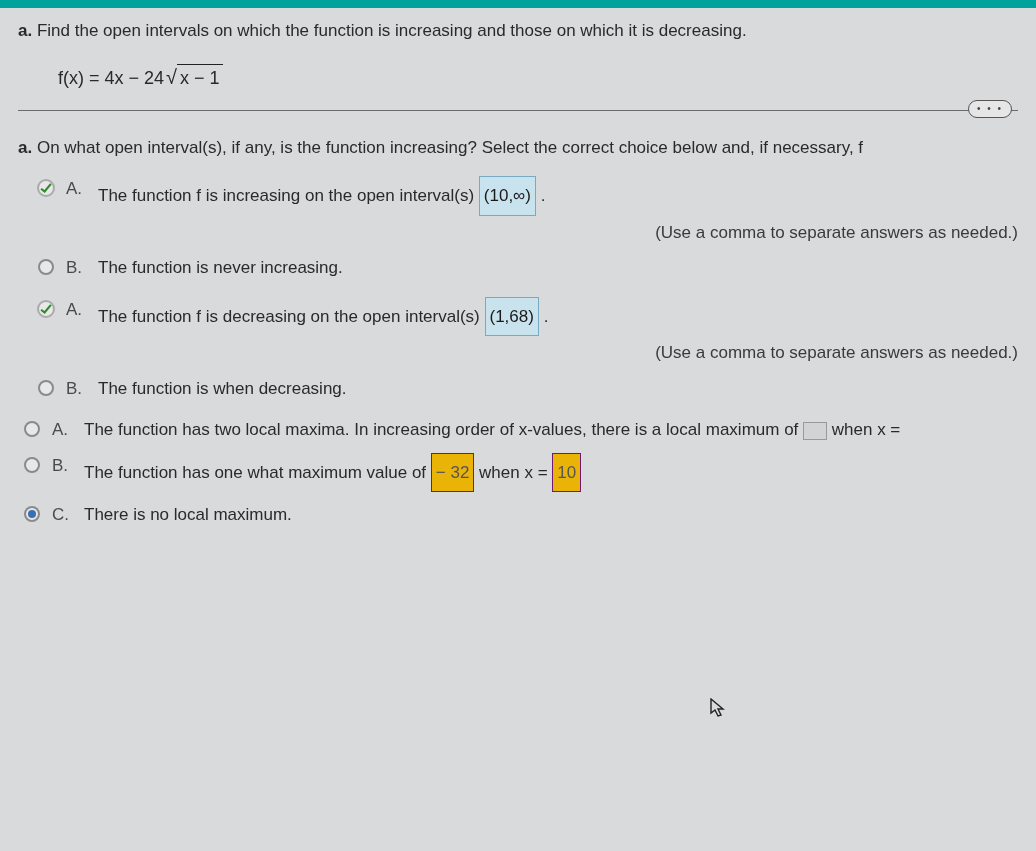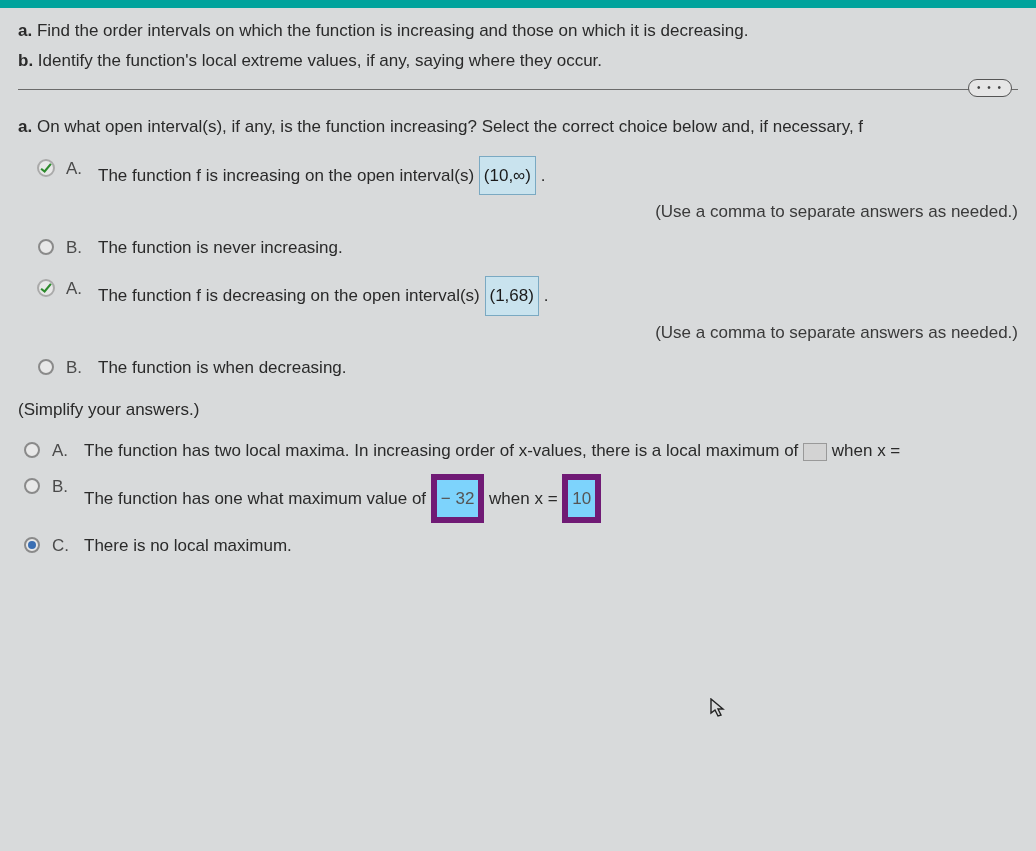--- a/index.html
+++ b/index.html
@@ -118,22 +118,22 @@
     text-align: right;
   }
   .ans-box {
     display: inline-block;
     background: #c9e3ee;
     border: 1px solid #7aa9c2;
     padding: 6px 4px;
     color: #1a1a1a;
   }
   .ans-box.gray {
-    background: #7dd3fc;
-    border: 6px solid #701a75;
+    background: #eab308;
+    border: 1px solid #701a75;
     color: #555;
   }
   .ans-box.empty {
     background: #d3d3d3;
     border: 1px solid #999;
     min-width: 24px;
     height: 18px;
     vertical-align: middle;
   }
   .cursor-ptr {
@@ -145,26 +145,26 @@
   }
 </style>
 </head>
 <body>
 
 <div class="topbar"></div>
 
 <div class="content">
 
   <div class="prompt-line">
-    <span class="bold">a.</span><span> Find the order intervals on which the function is increasing and those on which it is decreasing.</span>
-  </div>
-  <div class="prompt-line">
-    <span class="bold">b.</span><span> Identify the function's local extreme values, if any, saying where they occur.</span>
-  </div>
-
+    <span class="bold">a.</span><span> Find the open intervals on which the function is increasing and those on which it is decreasing.</span>
+  </div>
+
+  <div class="func">
+    <span>f(x) = 4x − 24</span><span class="sqrt"><span class="sqrt-sym">√</span><span class="sqrt-arg">x − 1</span></span>
+  </div>
 
   <div class="hr-wrap">
     <hr class="hr-line">
     <div class="hr-pill">• • •</div>
   </div>
 
   <div class="qline">
     <span class="bold">a.</span><span> On what open interval(s), if any, is the function increasing? Select the correct choice below and, if necessary, f</span>
   </div>
 
@@ -214,21 +214,20 @@
     </div>
     <div class="choice">
       <span class="radio-slot">
         <span class="radio-circle"></span>
       </span>
       <span class="letter-label">B.</span>
       <span class="choice-body">The function is when decreasing.</span>
     </div>
   </div>
 
-  <div class="qline">(Simplify your answers.)</div>
 
   <div class="choice-block" style="margin-left:4px;">
     <div class="choice">
       <span class="radio-slot">
         <span class="radio-circle"></span>
       </span>
       <span class="letter-label">A.</span>
       <span class="choice-body">
         <span>The function has two local maxima. In increasing order of x-values, there is a local maximum of </span>
         <span class="ans-box empty"></span>

